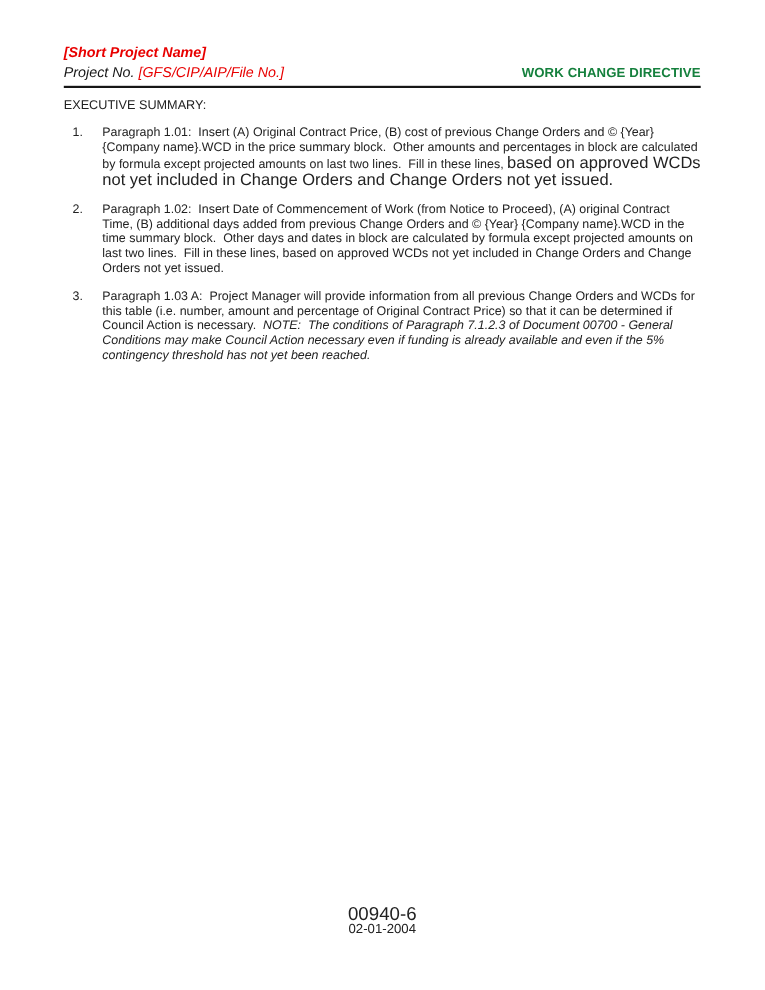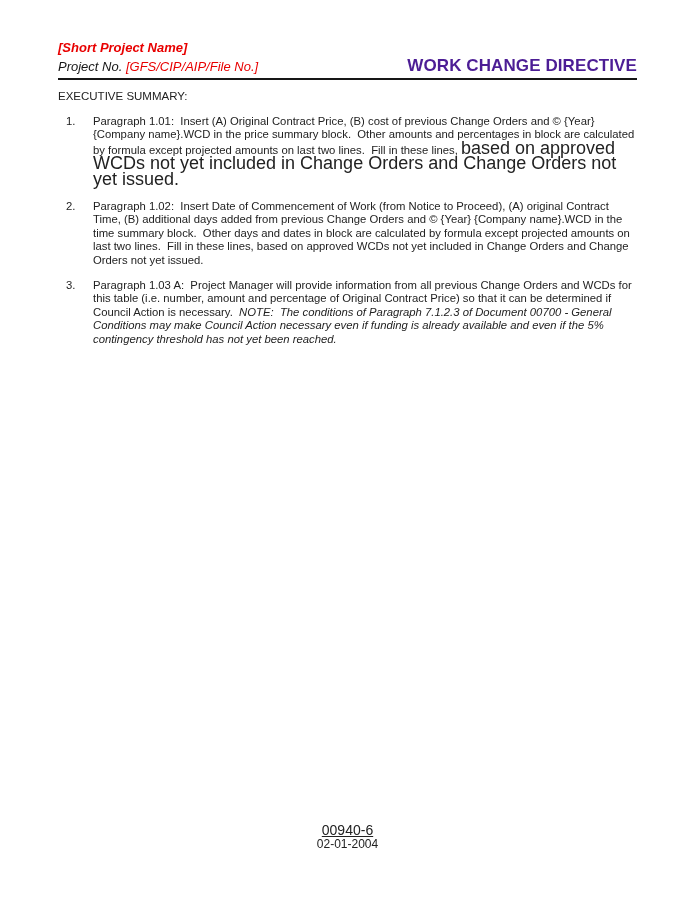--- a/index.html
+++ b/index.html
@@ -35,24 +35,24 @@
     padding-bottom: 4px;
   }
   .hdr-project-no {
     font-size: 13px;
     font-weight: normal;
     font-style: italic;
     line-height: 15px;
     color: #161616;
   }
   .hdr-title {
-    font-size: 17px;
+    font-size: 12px;
     font-weight: bold;
     line-height: 15px;
-    color: #4c1d95;
+    color: #15803d;
     letter-spacing: 0.1px;
   }
   
   .section-heading {
     margin-top: 10px;
     font-size: 11.5px;
     line-height: 13px;
     color: #222;
   }
   .items {
@@ -67,38 +67,37 @@
   }
   .item .num {
     flex: 0 0 35px;
     padding-left: 8px;
   }
   .item .text {
     flex: 1;
     white-space: pre-wrap;
   }
   .emphasis-large {
-    font-size: 18px;
+    font-size: 15px;
   }
   .note-italic {
     font-style: italic;
   }
   
   .footer {
     position: absolute;
     top: 823px;
     left: 0;
     width: 100%;
     text-align: center;
     color: #222;
   }
   .footer .doc-number {
-    font-size: 14px;
+    font-size: 17px;
     line-height: 15px;
-    text-decoration: underline;
   }
   .footer .doc-date {
     font-size: 12px;
     line-height: 13px;
   }
 </style>
 </head>
 <body>
 
 <div class="page">

